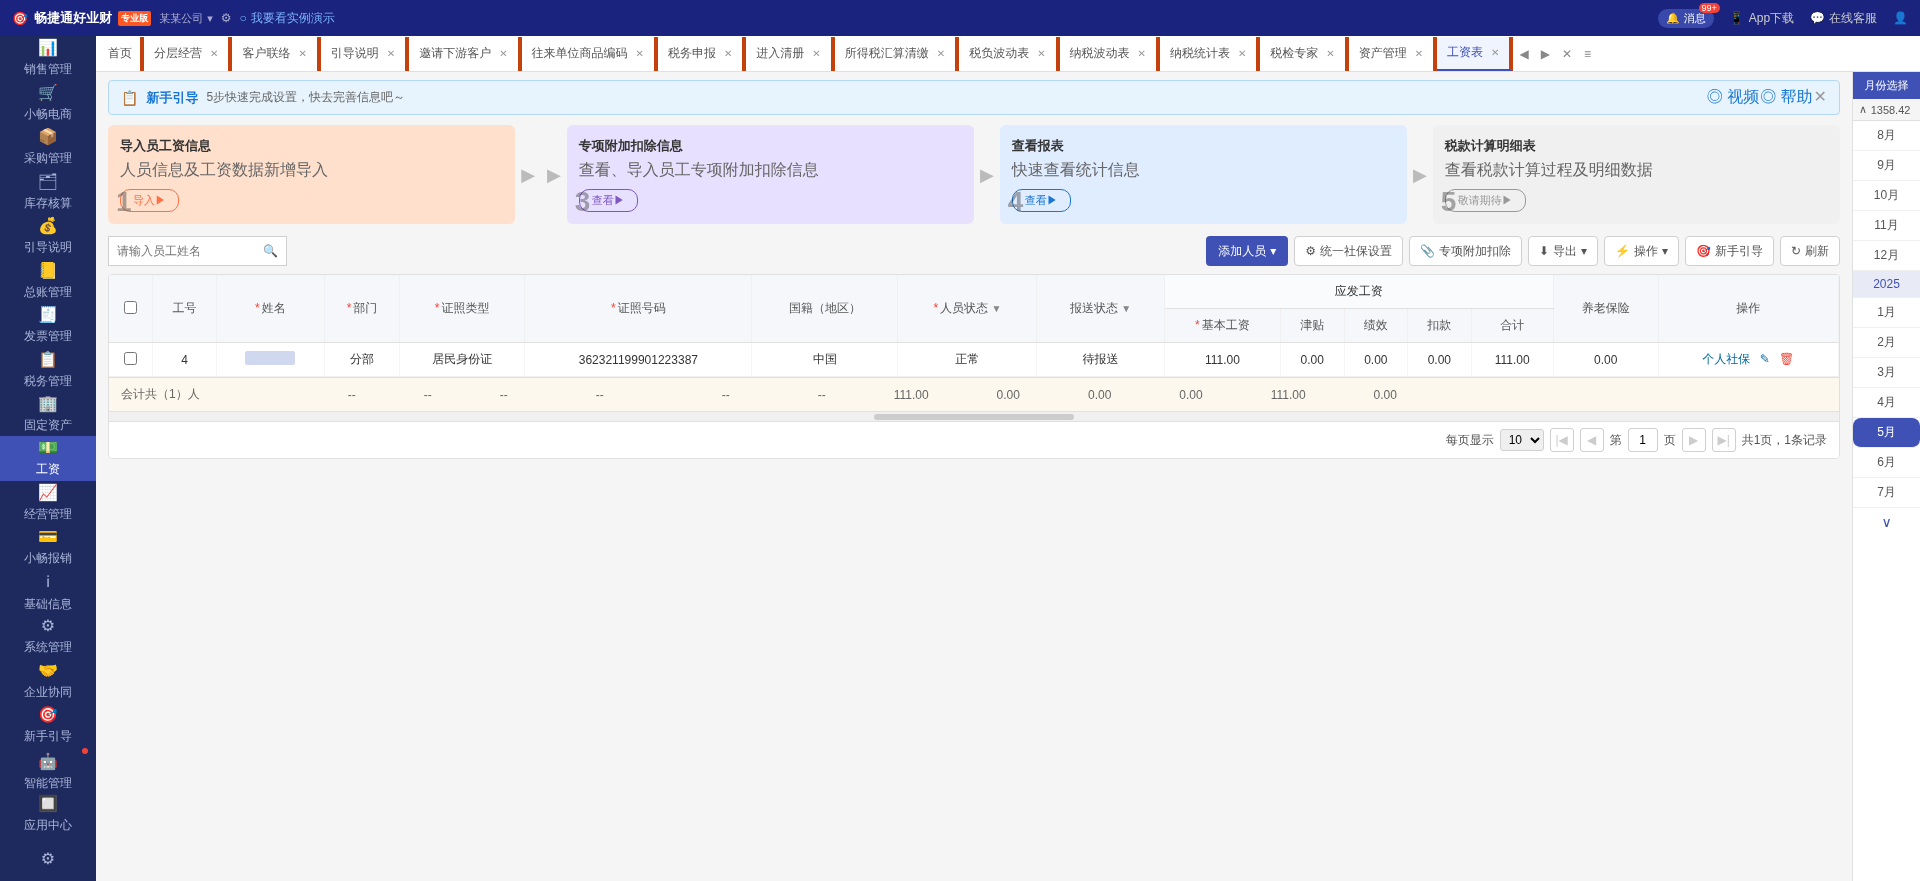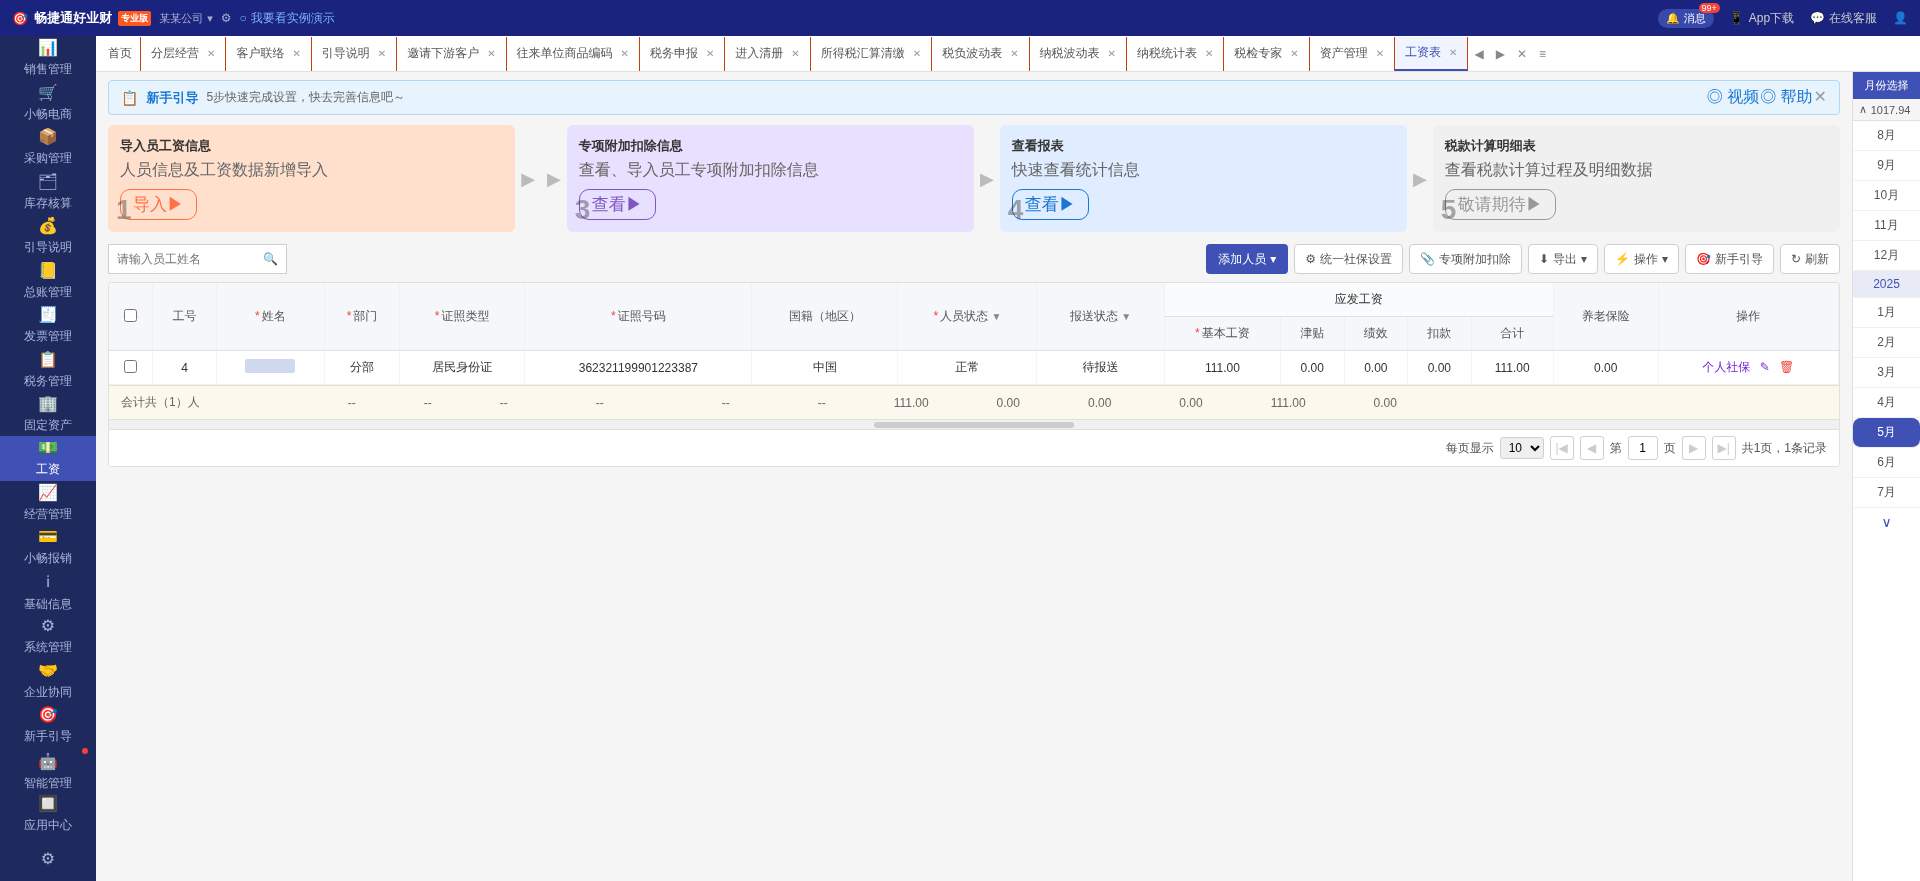--- a/index.html
+++ b/index.html
@@ -27,21 +27,21 @@
     .top-btn { color: #ccc; cursor: pointer; display: flex; align-items: center; gap: 4px; font-size: 12px; }
 
     
     .sidebar-item { display: flex; flex-direction: column; align-items: center; justify-content: center; height: 60px; color: #aab4d8; cursor: pointer; font-size: 12px; gap: 4px; }
     .sidebar-item.active { background: #3f51b5; color: #fff; }
     .sidebar-item .icon { font-size: 16px; }
     .sidebar-item .dot { width: 6px; height: 6px; background: #f44336; border-radius: 50%; margin-bottom: -6px; align-self: flex-end; margin-right: 8px; }
     .sidebar-bottom { margin-top: auto; }
 
     
-    .tab-item { display: flex; align-items: center; height: 34px; padding: 0 10px; font-size: 12px; color: #555; cursor: pointer; border-right: 1px solid #c2410c; white-space: nowrap; gap: 4px; }
+    .tab-item { display: flex; align-items: center; height: 34px; padding: 0 10px; font-size: 12px; color: #555; cursor: pointer; border-right: 4px solid #c2410c; white-space: nowrap; gap: 4px; }
     .tab-item.active { color: #3f51b5; border-bottom: 2px solid #3f51b5; background: #f0f4ff; }
     .tab-close { color: #999; font-size: 10px; cursor: pointer; margin-left: 4px; }
     .tab-nav-btn { padding: 0 6px; color: #888; cursor: pointer; }
     .tab-home { padding: 0 8px; color: #555; font-size: 12px; cursor: pointer; }
 
     
     .page-inner { padding: 8px 12px; }
     
     
     .guide-bar { background: #e8f4fd; border: 1px solid #b3d8f5; border-radius: 4px; padding: 6px 12px; display: flex; align-items: center; gap: 8px; margin-bottom: 10px; }
@@ -53,21 +53,21 @@
     .steps-row { display: flex; align-items: stretch; gap: 0; margin-bottom: 12px; }
     .step-card { flex: 1; border-radius: 6px; padding: 12px; position: relative; min-height: 90px; }
     .step-card-1 { background: #ffe0cc; }
     .step-card-2 { background: #d4f4dd; }
     .step-card-3 { background: #e8e0ff; }
     .step-card-4 { background: #e0ecff; }
     .step-card-5 { background: #f0f0f0; }
     .step-num { font-size: 28px; font-weight: bold; opacity: 0.4; position: absolute; bottom: 6px; left: 8px; }
     .step-title { font-size: 13px; font-weight: bold; color: #333; margin-bottom: 4px; }
     .step-desc { font-size: 16px; color: #666; line-height: 1.4; }
-    .step-btn { display: inline-block; margin-top: 8px; padding: 3px 12px; border-radius: 10px; font-size: 17px; cursor: pointer; border: 1px solid; }
+    .step-btn { display: inline-block; margin-top: 8px; padding: 3px 12px; border-radius: 10px; font-size: 11px; cursor: pointer; border: 1px solid; }
     .step-btn-1 { border-color: #ff7043; color: #ff7043; background: transparent; }
     .step-btn-2 { border-color: #43a047; color: #43a047; background: transparent; }
     .step-btn-3 { border-color: #7e57c2; color: #7e57c2; background: transparent; }
     .step-btn-4 { border-color: #1976d2; color: #1976d2; background: transparent; }
     .step-btn-5 { border-color: #999; color: #999; background: transparent; }
     .step-arrow { display: flex; align-items: center; padding: 0 6px; color: #bbb; font-size: 18px; }
 
     
     .toolbar { display: flex; align-items: center; gap: 8px; margin-bottom: 8px; }
     .search-box { display: flex; align-items: center; border: 1px solid #d0d0d0; border-radius: 0; padding: 0 8px; height: 30px; background: #fff; gap: 6px; }
@@ -101,21 +101,21 @@
     
     .month-panel-title { background: #3f51b5; color: #fff; font-size: 11px; text-align: center; padding: 6px 4px; cursor: pointer; }
     .month-panel-year { display: flex; align-items: center; justify-content: space-between; padding: 4px 6px; background: #f5f5f5; border-bottom: 1px solid #e0e0e0; }
     .month-panel-year span { font-size: 11px; color: #555; }
     .month-panel-nav { color: #3f51b5; cursor: pointer; font-size: 14px; }
     .month-item { text-align: center; padding: 6px 4px; font-size: 12px; color: #555; cursor: pointer; border-bottom: 1px solid #f0f0f0; }
     .month-item.active { background: #3f51b5; color: #fff; border-radius: 8px; }
     .month-item.current-year { background: #e8eaf6; color: #3f51b5; }
 
     
-    .action-link { color: #6d28d9; cursor: pointer; margin-right: 6px; }
+    .action-link { color: #0369a1; cursor: pointer; margin-right: 6px; }
     .action-link-del { color: #f44336; cursor: pointer; }
 
     
     input[type=checkbox] { cursor: pointer; }
 
     
     .filter-icon { font-size: 10px; color: #888; cursor: pointer; }
   </style>
 </head>
 <body>
@@ -491,21 +491,21 @@
                   <span>共1页，1条记录</span>
                 </div>
               </div>
             </div>
           </div>
 
           <div class="month-panel">
             <div class="month-panel-title">月份选择</div>
             <div class="month-panel-year">
               <span class="month-panel-nav">∧</span>
-              <span>1017.94</span>
+              <span>1358.42</span>
               <span></span>
             </div>
             <div class="month-item">8月</div>
             <div class="month-item">9月</div>
             <div class="month-item">10月</div>
             <div class="month-item">11月</div>
             <div class="month-item">12月</div>
             <div class="month-item current-year">2025</div>
             <div class="month-item">1月</div>
             <div class="month-item">2月</div>

